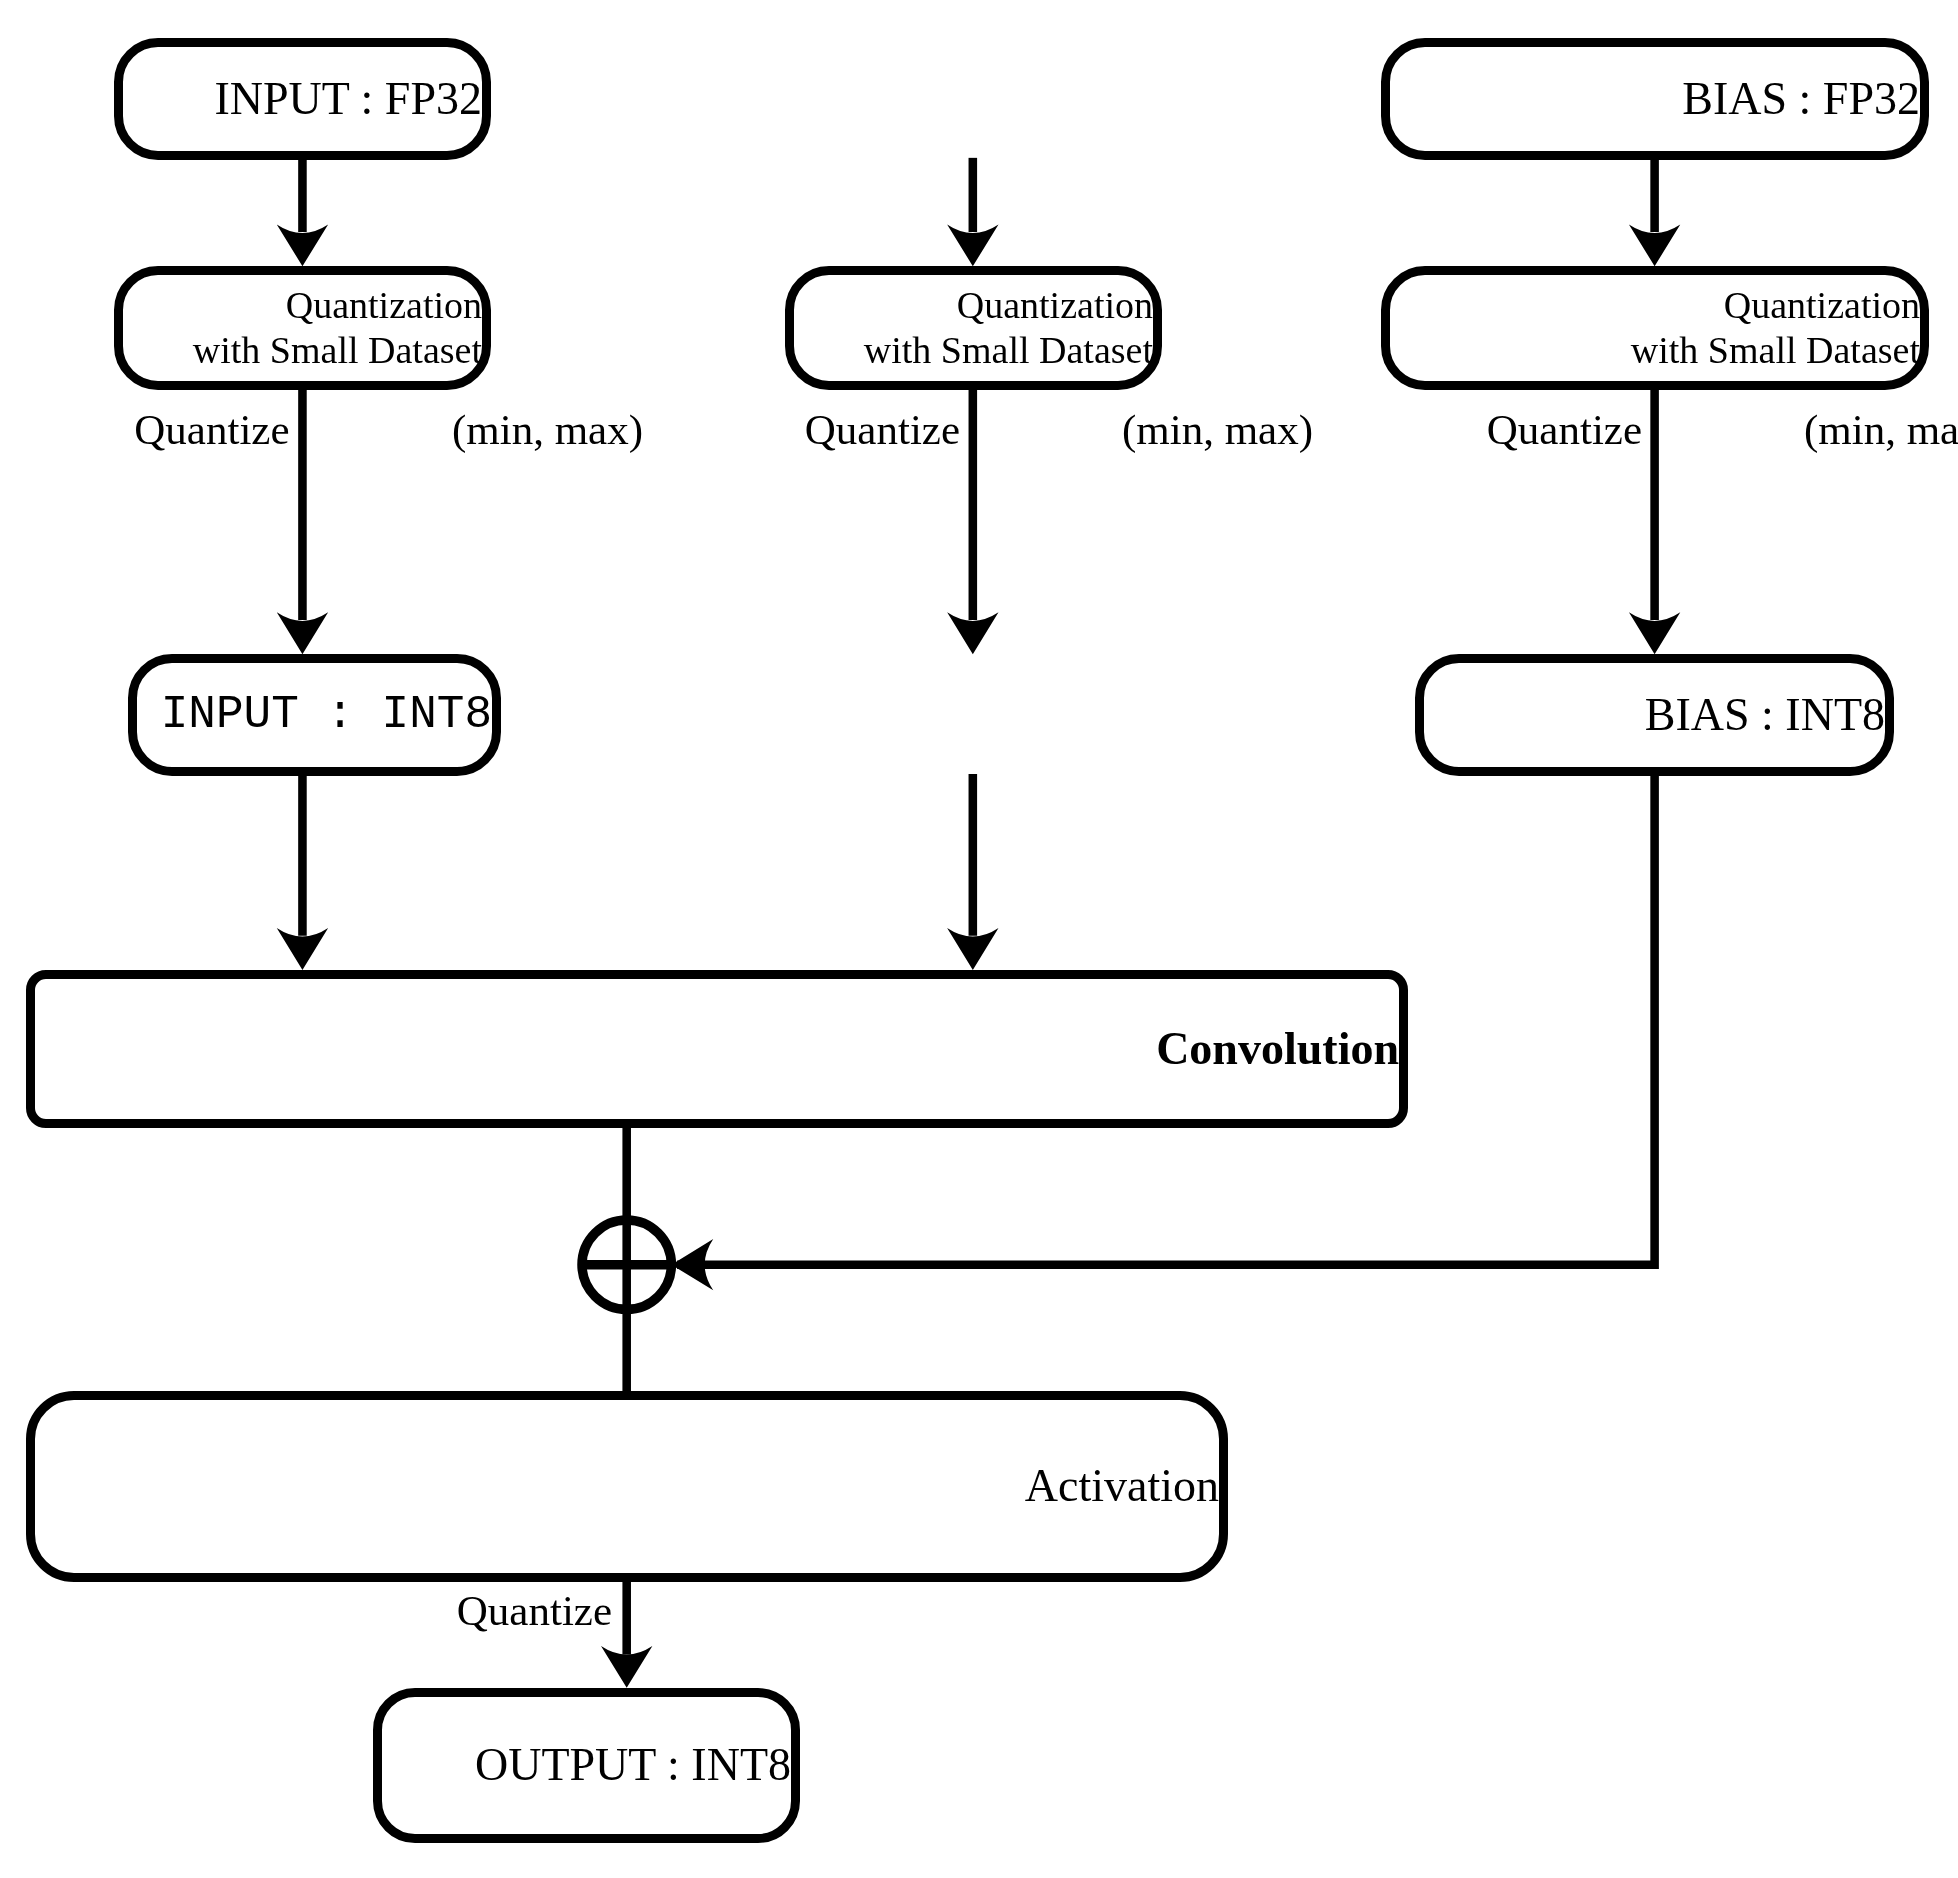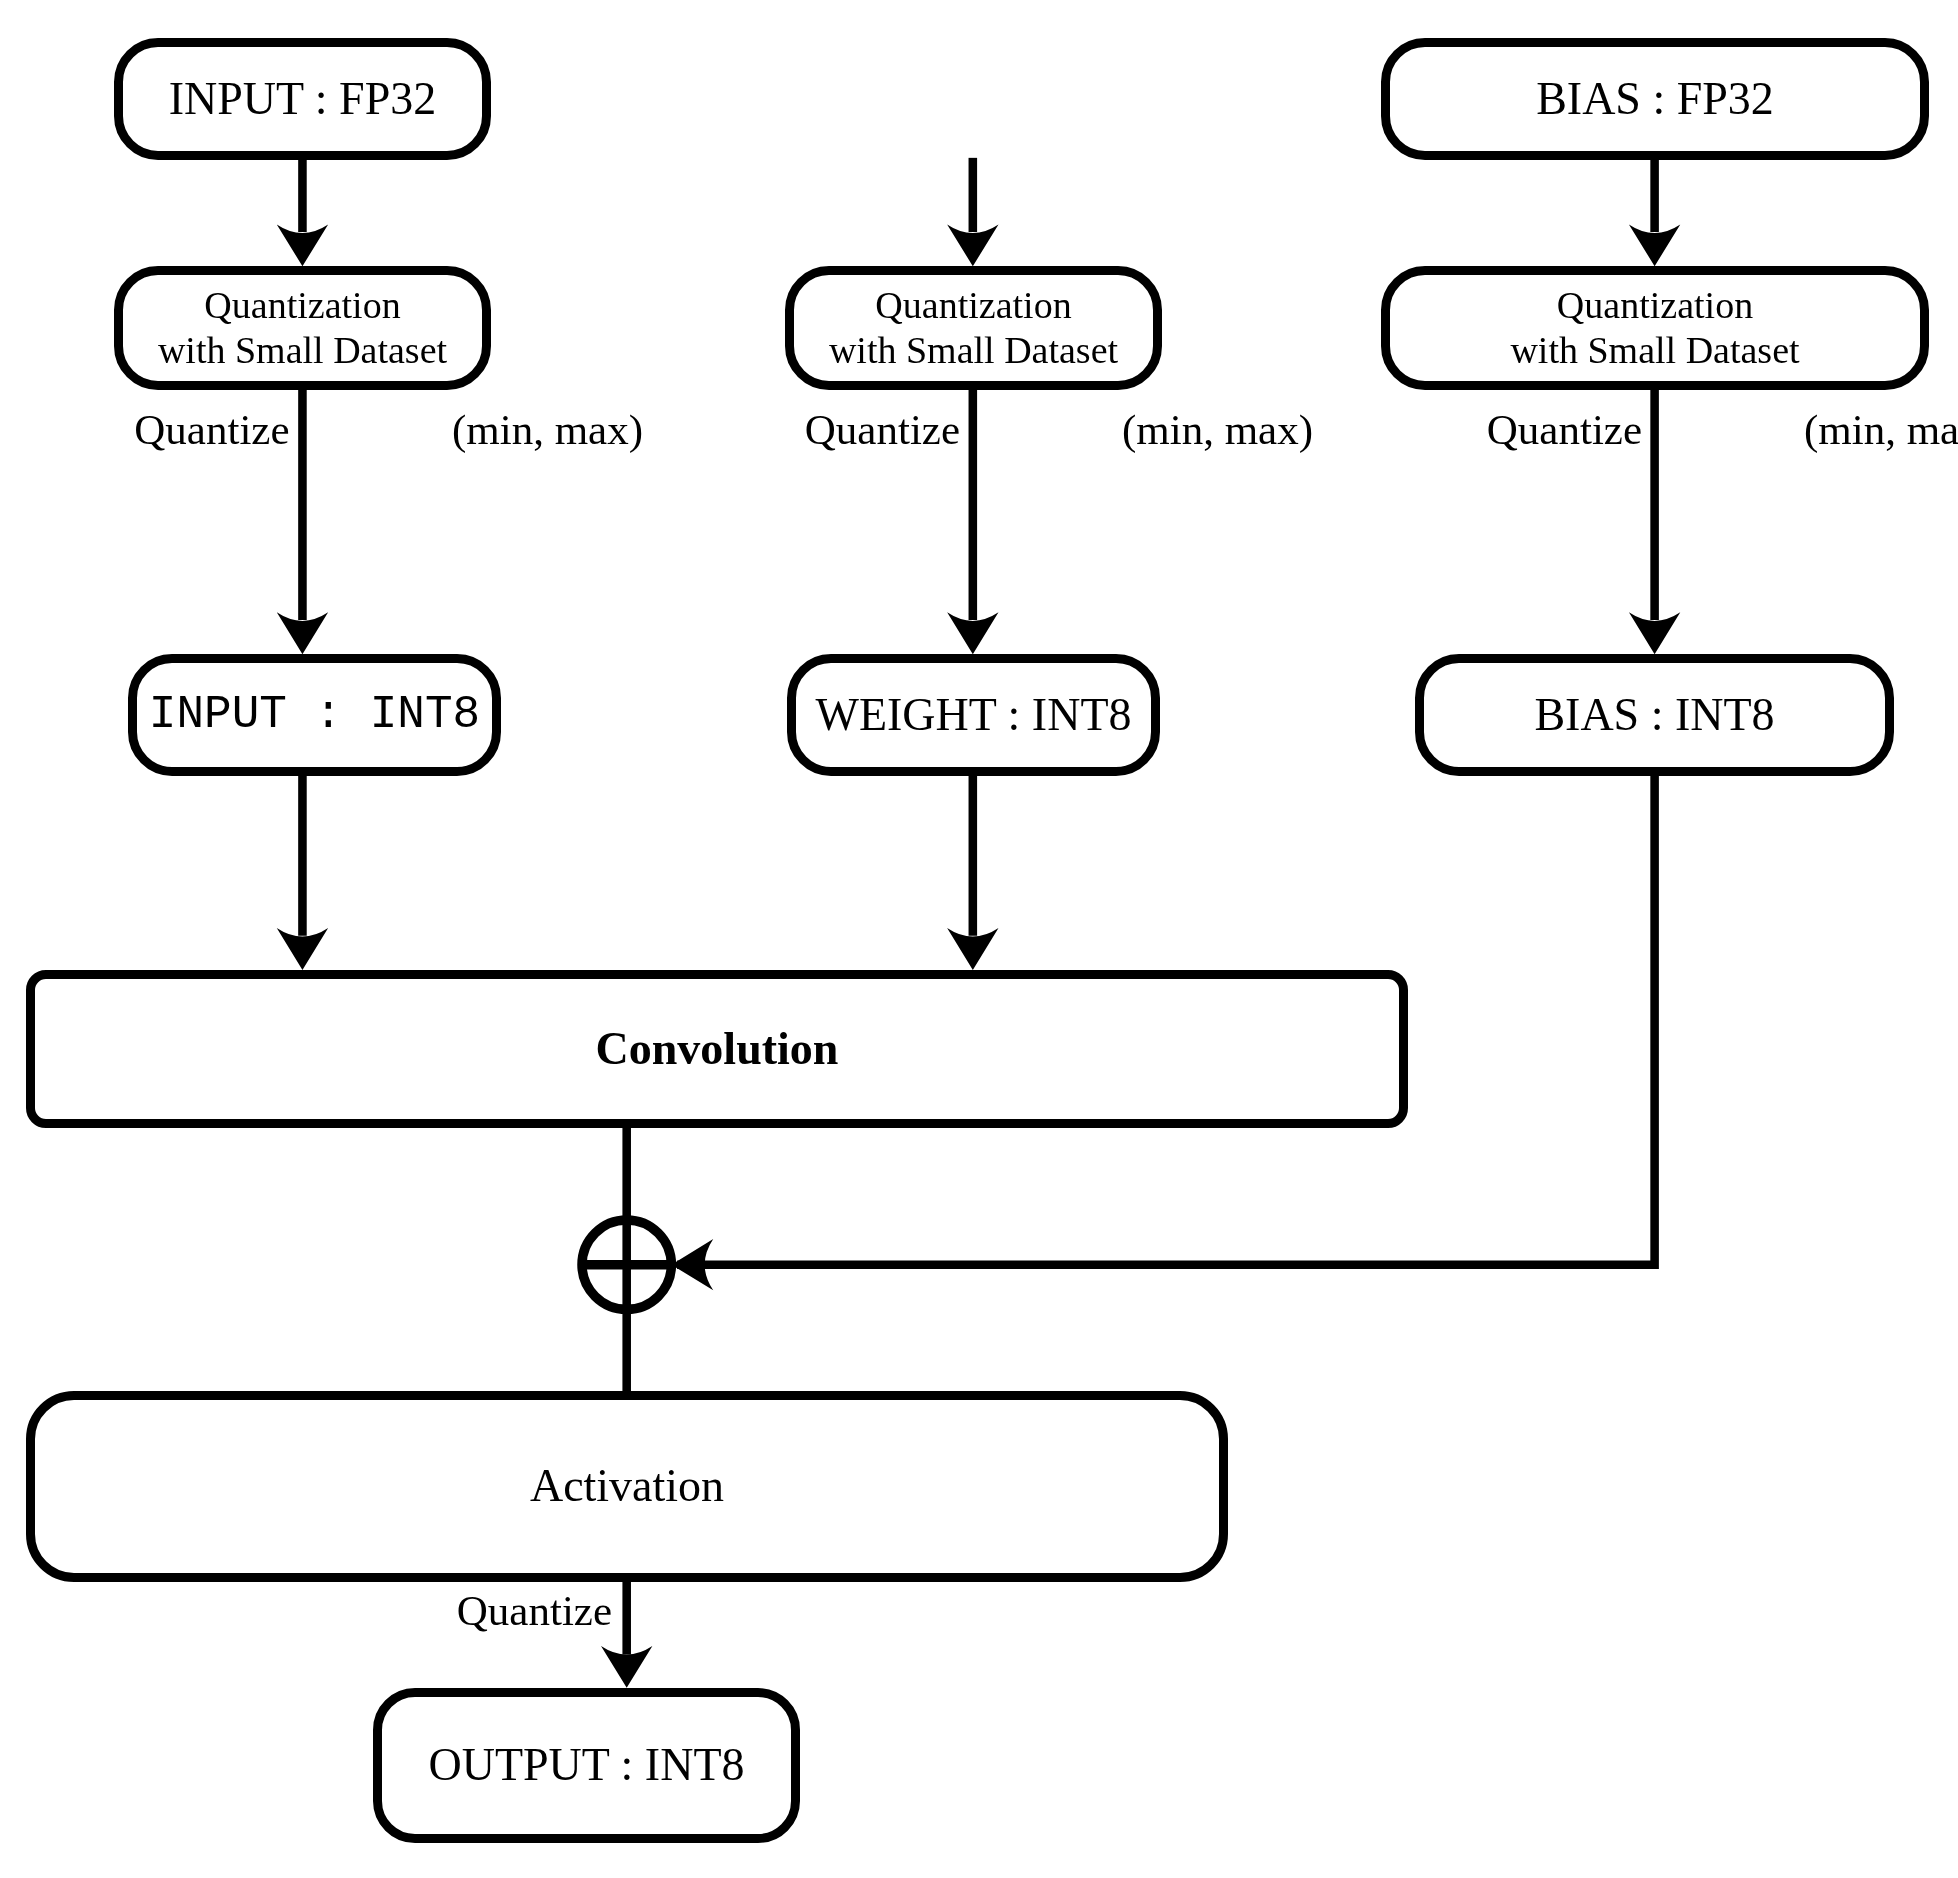--- a/index.html
+++ b/index.html
@@ -13,21 +13,21 @@
   }
   #wires{position:absolute;left:0;top:0;width:1958px;height:1878px;}
   .box{
     position:absolute;
     box-sizing:border-box;
     border:9.5px solid #000000;
     border-radius:44px;
     background:#ffffff;
     display:flex;
     flex-direction:column;
-    align-items:center;
+    align-items:flex-end;
     justify-content:center;
     text-align:center;
     line-height:1.18;
   }
   .big{font-size:46px;}
   .small2{font-size:38px;}
   .edge-label{
     position:absolute;
     font-size:43px;
     white-space:nowrap;
@@ -123,23 +123,20 @@
   <div class="edge-label al-right" id="lbl-q1">Quantize</div>
   <div class="edge-label al-left" id="lbl-m1">(min, max)</div>
   <div class="edge-label al-right" id="lbl-q2">Quantize</div>
   <div class="edge-label al-left" id="lbl-m2">(min, max)</div>
   <div class="edge-label al-right" id="lbl-q3">Quantize</div>
   <div class="edge-label al-left" id="lbl-m3">(min, max)</div>
 
   <div class="box big" id="b-input-int8">
     <span>INPUT : INT8</span>
   </div>
-  <div class="box big" id="b-weight-int8">
-    <span>WEIGHT : INT8</span>
-  </div>
   <div class="box big" id="b-bias-int8">
     <span>BIAS : INT8</span>
   </div>
 
   <div class="box big" id="b-conv">
     <span>Convolution</span>
   </div>
   <div class="box big" id="b-act">
     <span>Activation</span>
   </div>

